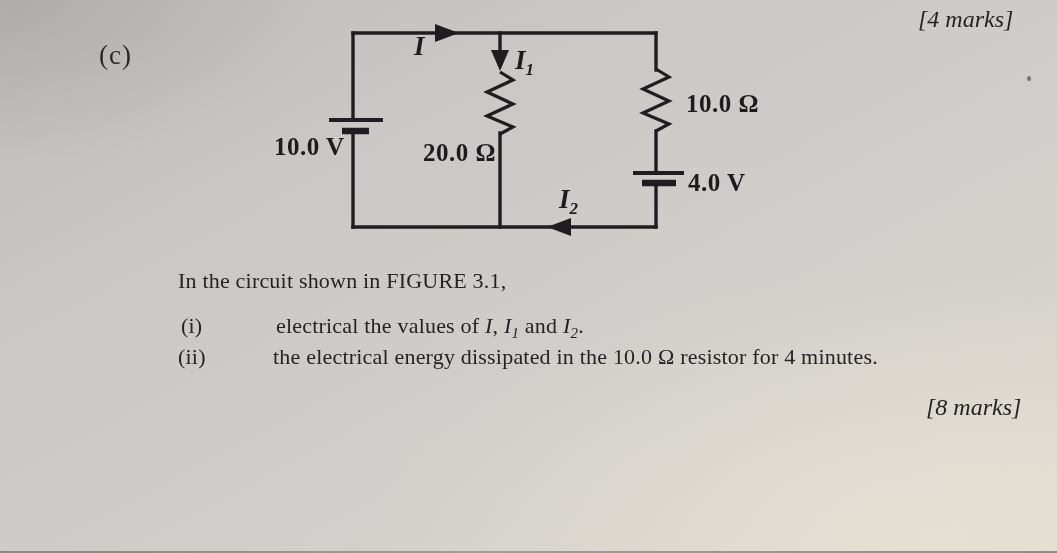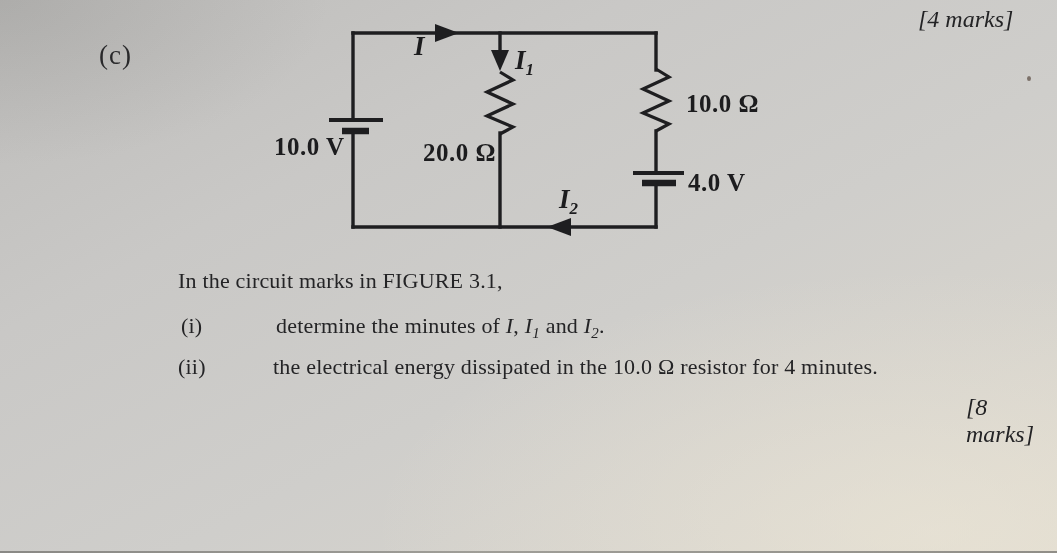--- a/index.html
+++ b/index.html
@@ -24,27 +24,27 @@
     background:#6d6058;border-radius:50%;opacity:.85;
   }
   .part-label{
     position:absolute;left:99px;top:40px;
     font-size:27px;letter-spacing:1px;
   }
   .marks{
     position:absolute;font-style:italic;font-size:24px;color:#232325;
   }
   .marks-top{left:918px;top:6px;font-style:italic;}
-  .marks-bottom{left:926px;top:394px;margin-left:40px;}
+  .marks-bottom{left:926px;top:394px;}
   .qline{
     position:absolute;font-size:22px;letter-spacing:.2px;white-space:nowrap;color:#242426;
   }
   .intro{left:178px;top:268px;}
   .item-i{left:181px;top:313px;}
-  .item-ii{left:178px;top:354px;}
+  .item-ii{left:178px;top:344px;}
   .inum{display:inline-block;width:95px;}
   .b{font-weight:normal;}
   .v{font-style:italic;}
   .qline sub{font-size:0.68em;font-style:italic;line-height:0;}
   
   .circuit-svg{position:absolute;left:0;top:0;}
   .wire{stroke:#1e1e20;stroke-width:3.4;fill:none;stroke-linecap:square;stroke-linejoin:miter;}
   .zig{stroke:#1e1e20;stroke-width:3.2;fill:none;stroke-linejoin:miter;}
   .plate-long{stroke:#1e1e20;stroke-width:4;}
   .plate-short{stroke:#1e1e20;stroke-width:6.5;}
@@ -88,23 +88,23 @@
     <text class="cktlabel" x="274" y="155">10.0 V</text>
     <text class="cktlabel" x="423" y="161">20.0 Ω</text>
     <text class="cktlabel" x="686" y="112">10.0 Ω</text>
     <text class="cktlabel" x="688" y="191">4.0 V</text>
   </svg>
 
   <div class="part-label">(c)</div>
 
   <div class="marks marks-top">[4 marks]</div>
 
-  <div class="qline intro"><span>In the circuit marks in </span><span class="b">FIGURE 3.1,</span></div>
+  <div class="qline intro"><span>In the circuit shown in </span><span class="b">FIGURE 3.1,</span></div>
 
-  <div class="qline item-i"><span class="inum">(i)</span><span>determine the minutes of </span><span class="v">I</span><span>, </span><span class="v"><span>I</span><sub>1</sub></span><span> and </span><span class="v"><span>I</span><sub>2</sub></span><span>.</span></div>
+  <div class="qline item-i"><span class="inum">(i)</span><span>electrical the values of </span><span class="v">I</span><span>, </span><span class="v"><span>I</span><sub>1</sub></span><span> and </span><span class="v"><span>I</span><sub>2</sub></span><span>.</span></div>
 
   <div class="qline item-ii"><span class="inum">(ii)</span><span>the electrical energy dissipated in the 10.0 Ω resistor for 4 minutes.</span></div>
 
   <div class="marks marks-bottom">[8 marks]</div>
 
   <div class="speck"></div>
   <div class="bottom-edge"></div>
 </div>
 
 </body></html>

